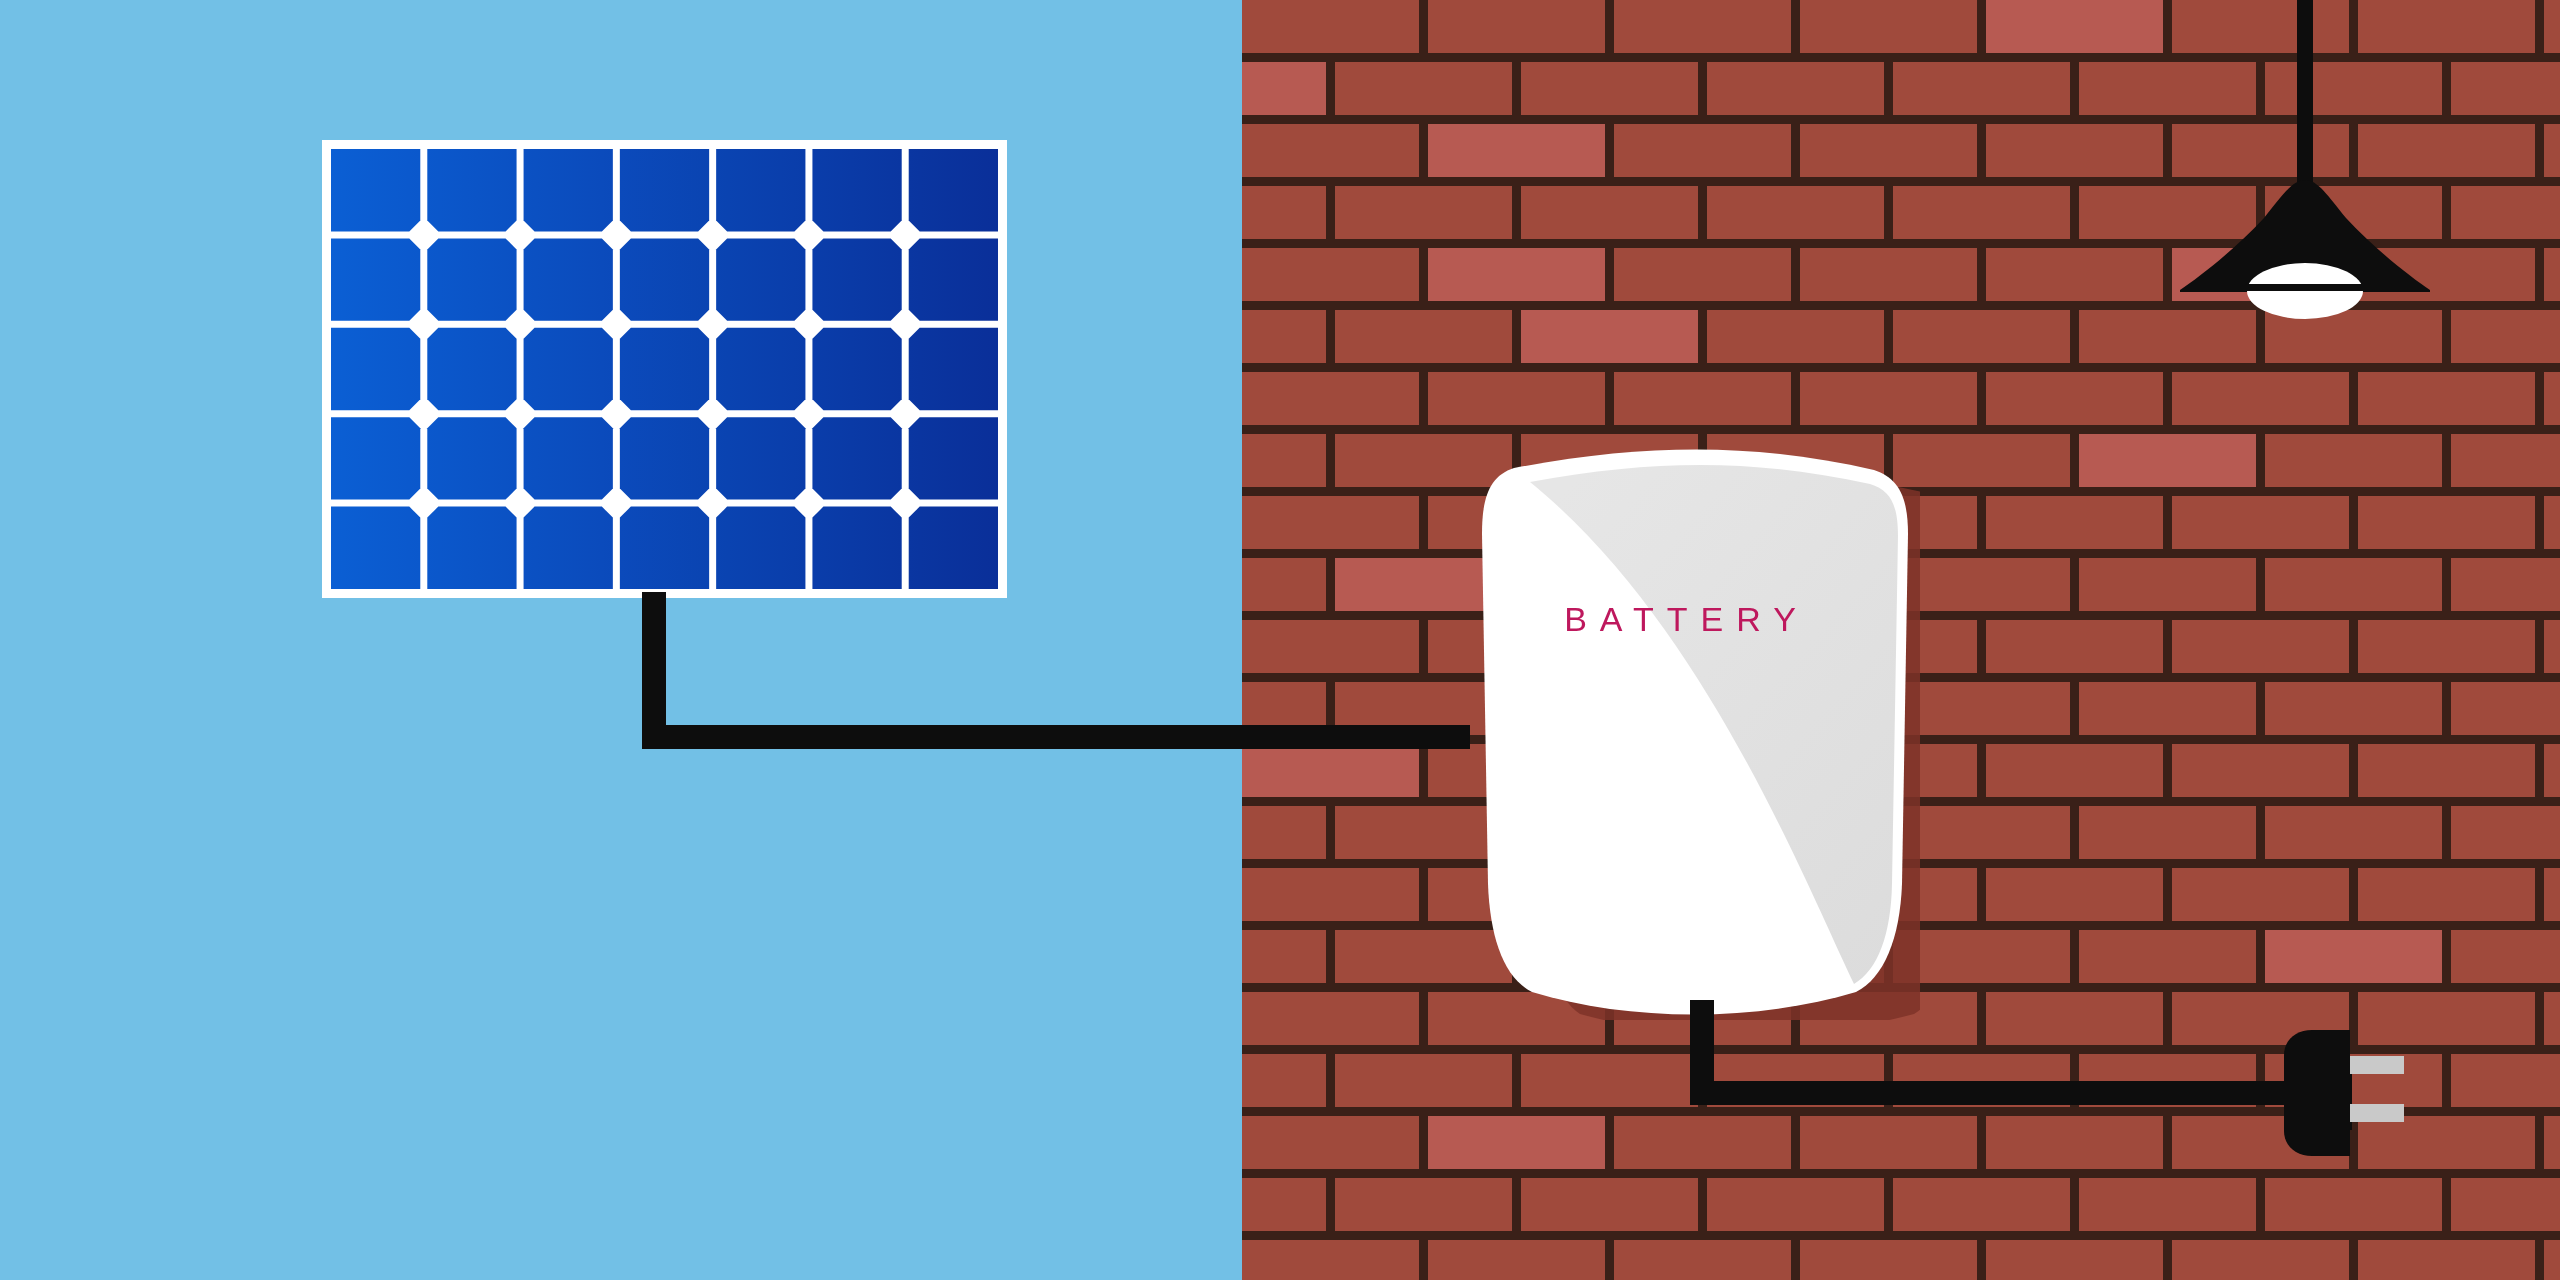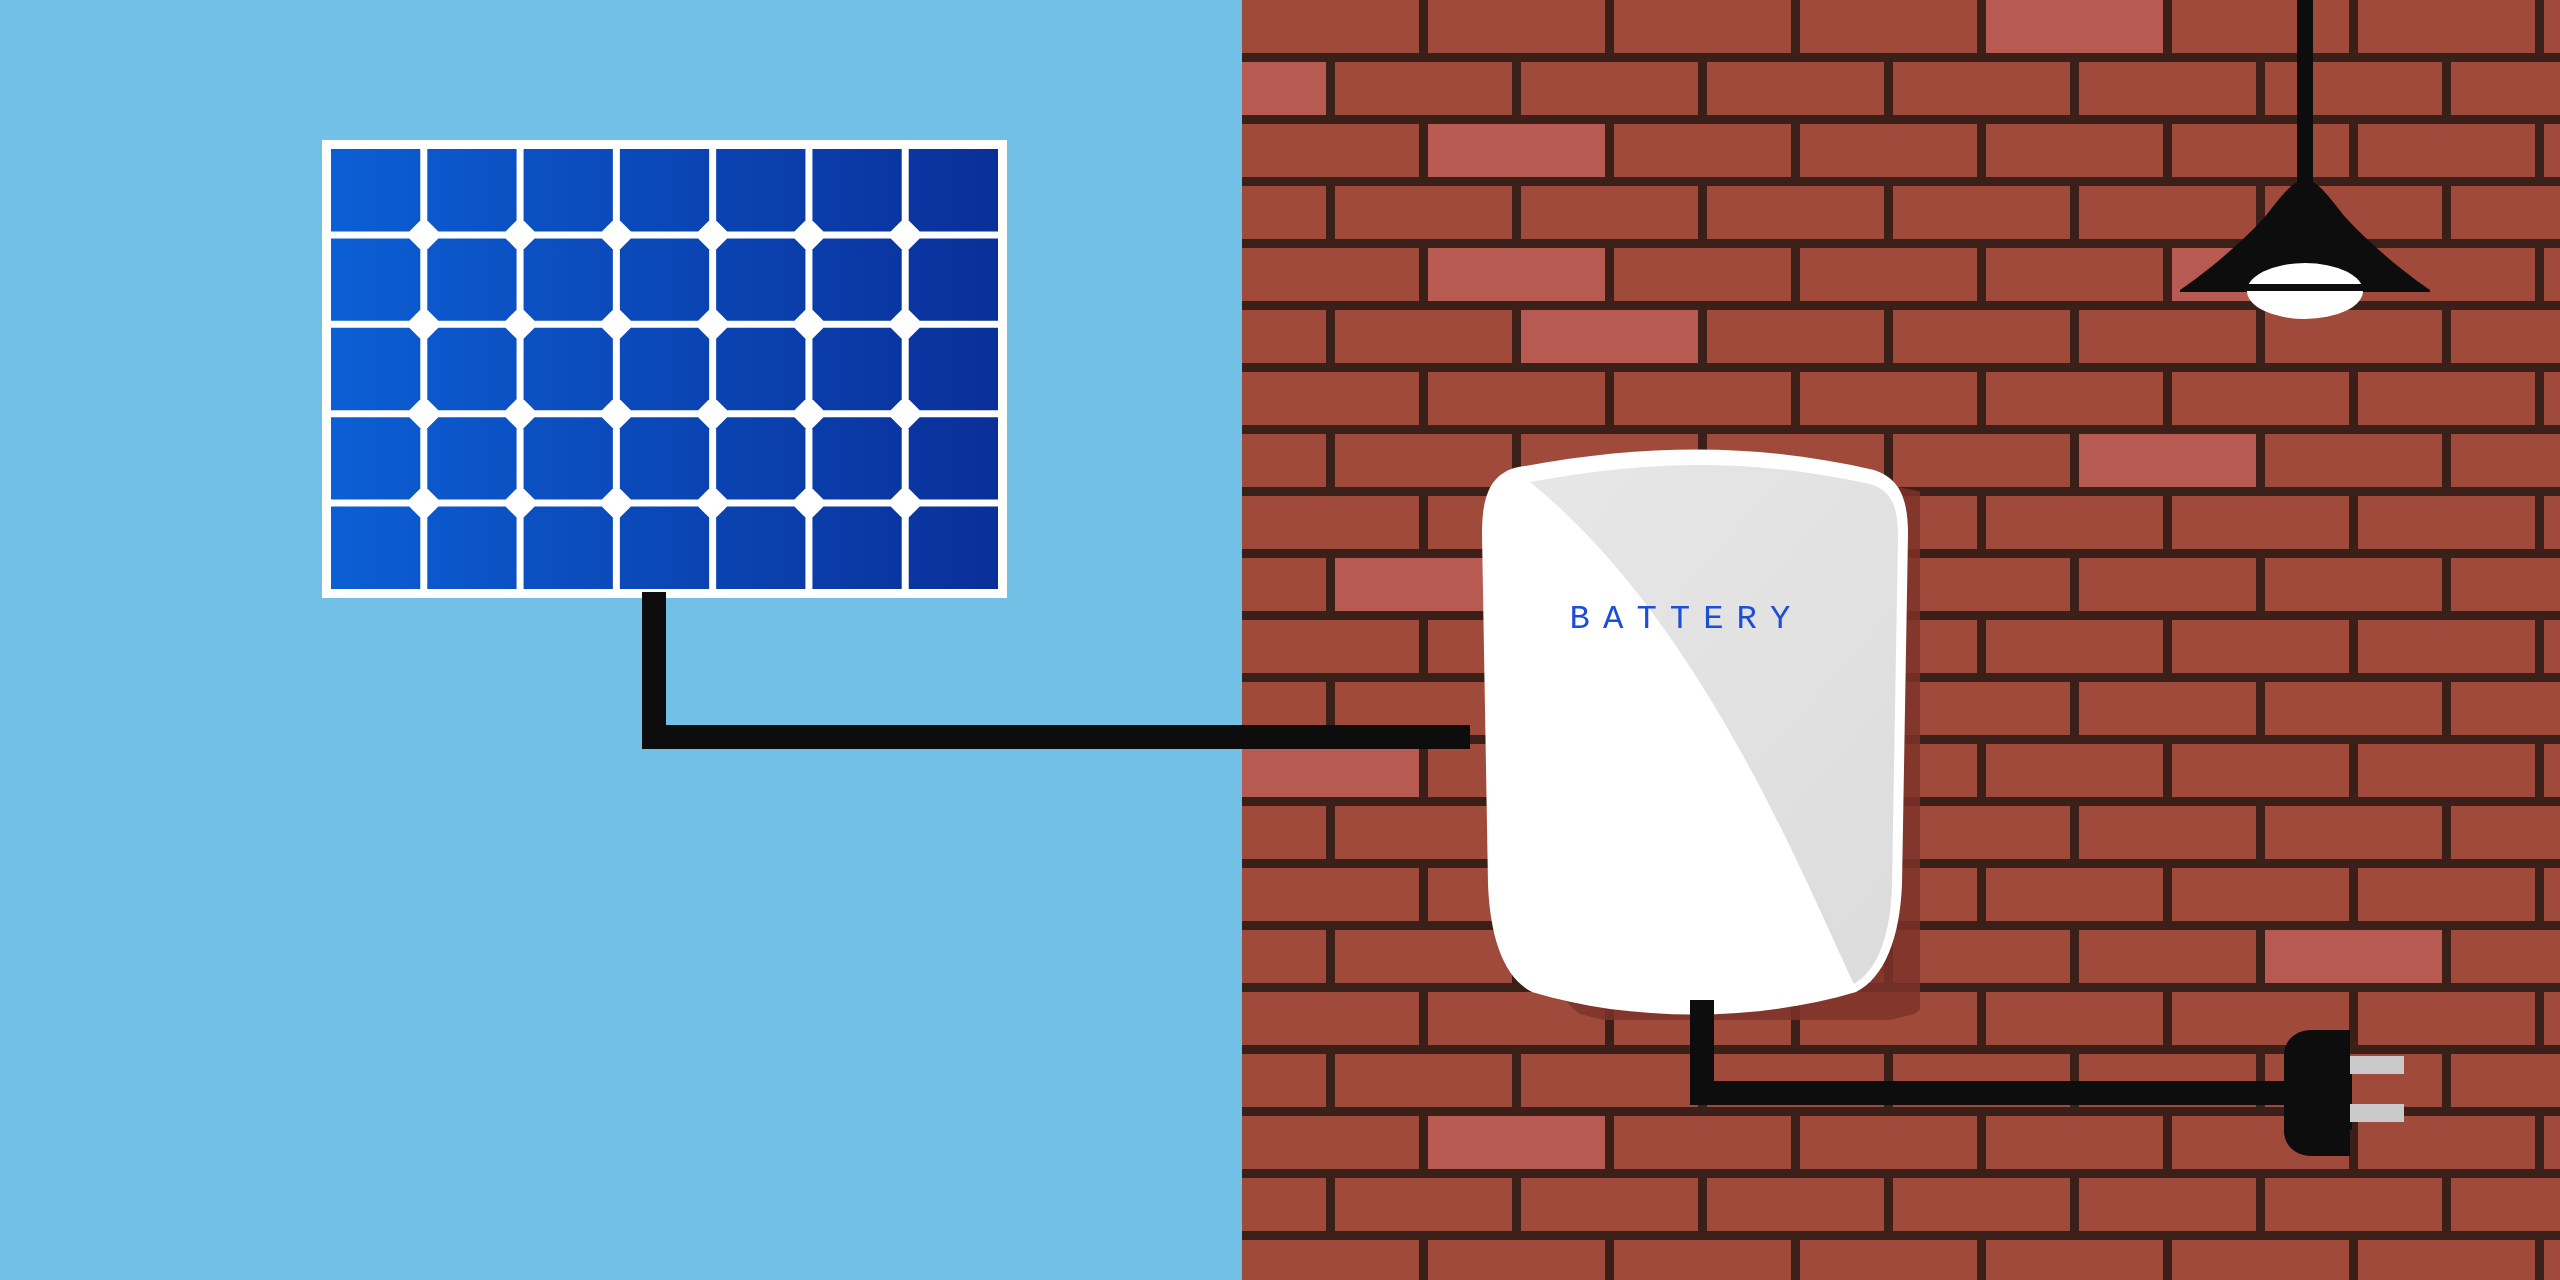--- a/index.html
+++ b/index.html
@@ -39,24 +39,24 @@
   
   #battery {
     left: 1470px; top: 440px;
     width: 450px; height: 580px;
   }
   #battery-label {
     position: absolute;
     left: 1470px; top: 600px;
     width: 420px;
     text-align: center;
-    font-family: Liberation Mono, monospace;
+    font-family: Liberation Sans, sans-serif;
     font-size: 34px;
     letter-spacing: 13px;
-    color: #1d4ed8;
+    color: #be185d;
     text-indent: 13px;
     user-select: none;
   }
 
   
   #lamp {
     left: 2140px; top: -10px;
     width: 330px; height: 360px;
   }
 </style>

